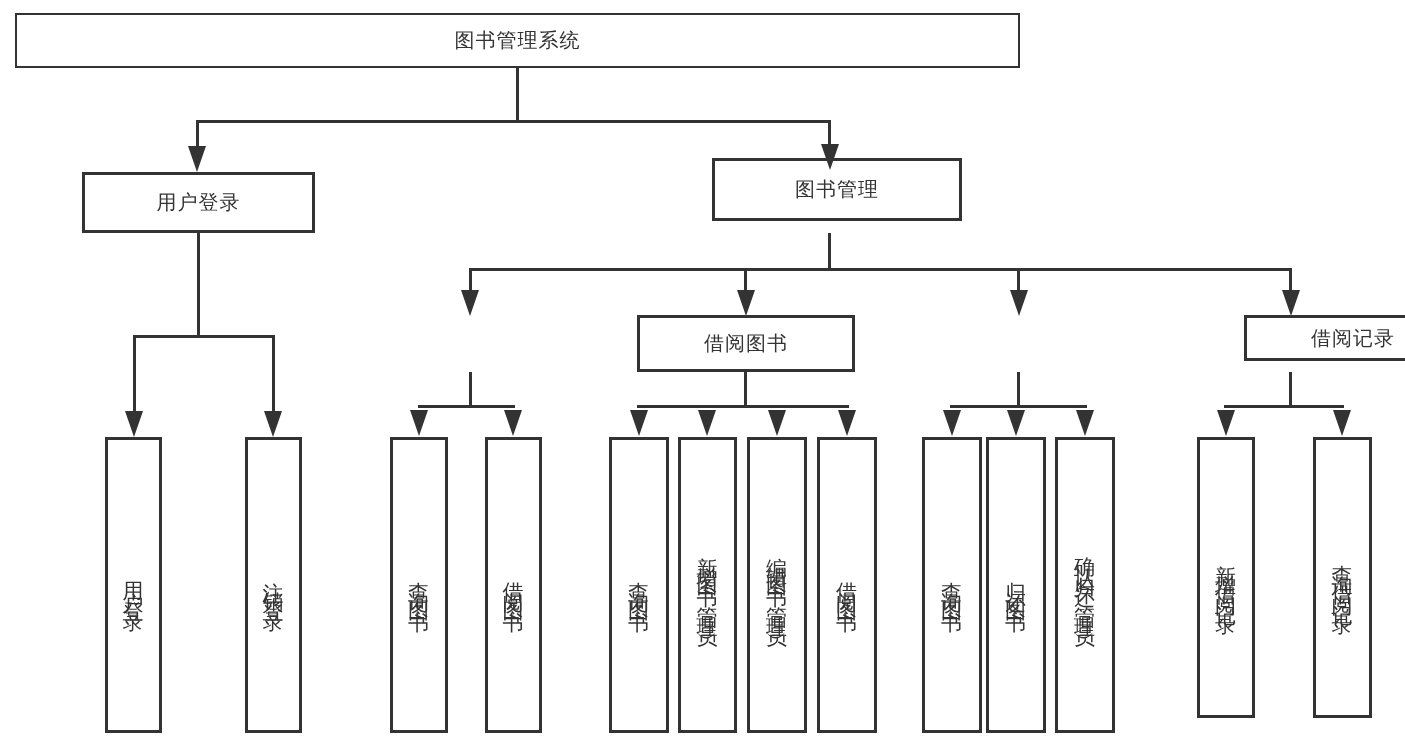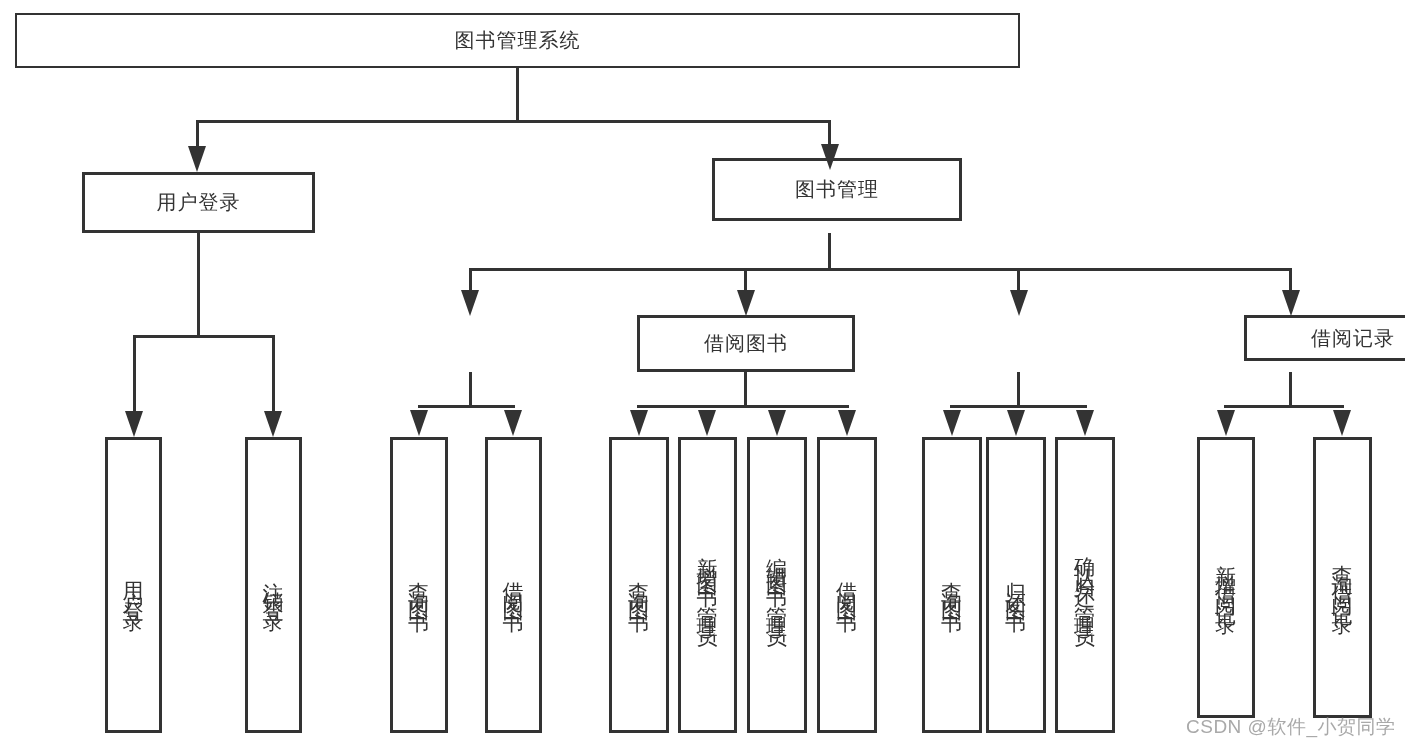--- a/index.html
+++ b/index.html
@@ -166,15 +166,14 @@
   <i class="hl" style="left:950px; top:405px; width:137px;"></i>
   <i class="arrow" style="left:943px;  top:410px;"></i>
   <i class="arrow" style="left:1007px; top:410px;"></i>
   <i class="arrow" style="left:1076px; top:410px;"></i>
 
   <i class="vl" style="left:1289px; top:372px; height:36px;"></i>
   <i class="hl" style="left:1224px; top:405px; width:120px;"></i>
   <i class="arrow" style="left:1217px; top:410px;"></i>
   <i class="arrow" style="left:1333px; top:410px;"></i>
 
-  <div class="watermark">CSDN @软件_小贺同学</div>
 
 </div>
 
 </body></html>

